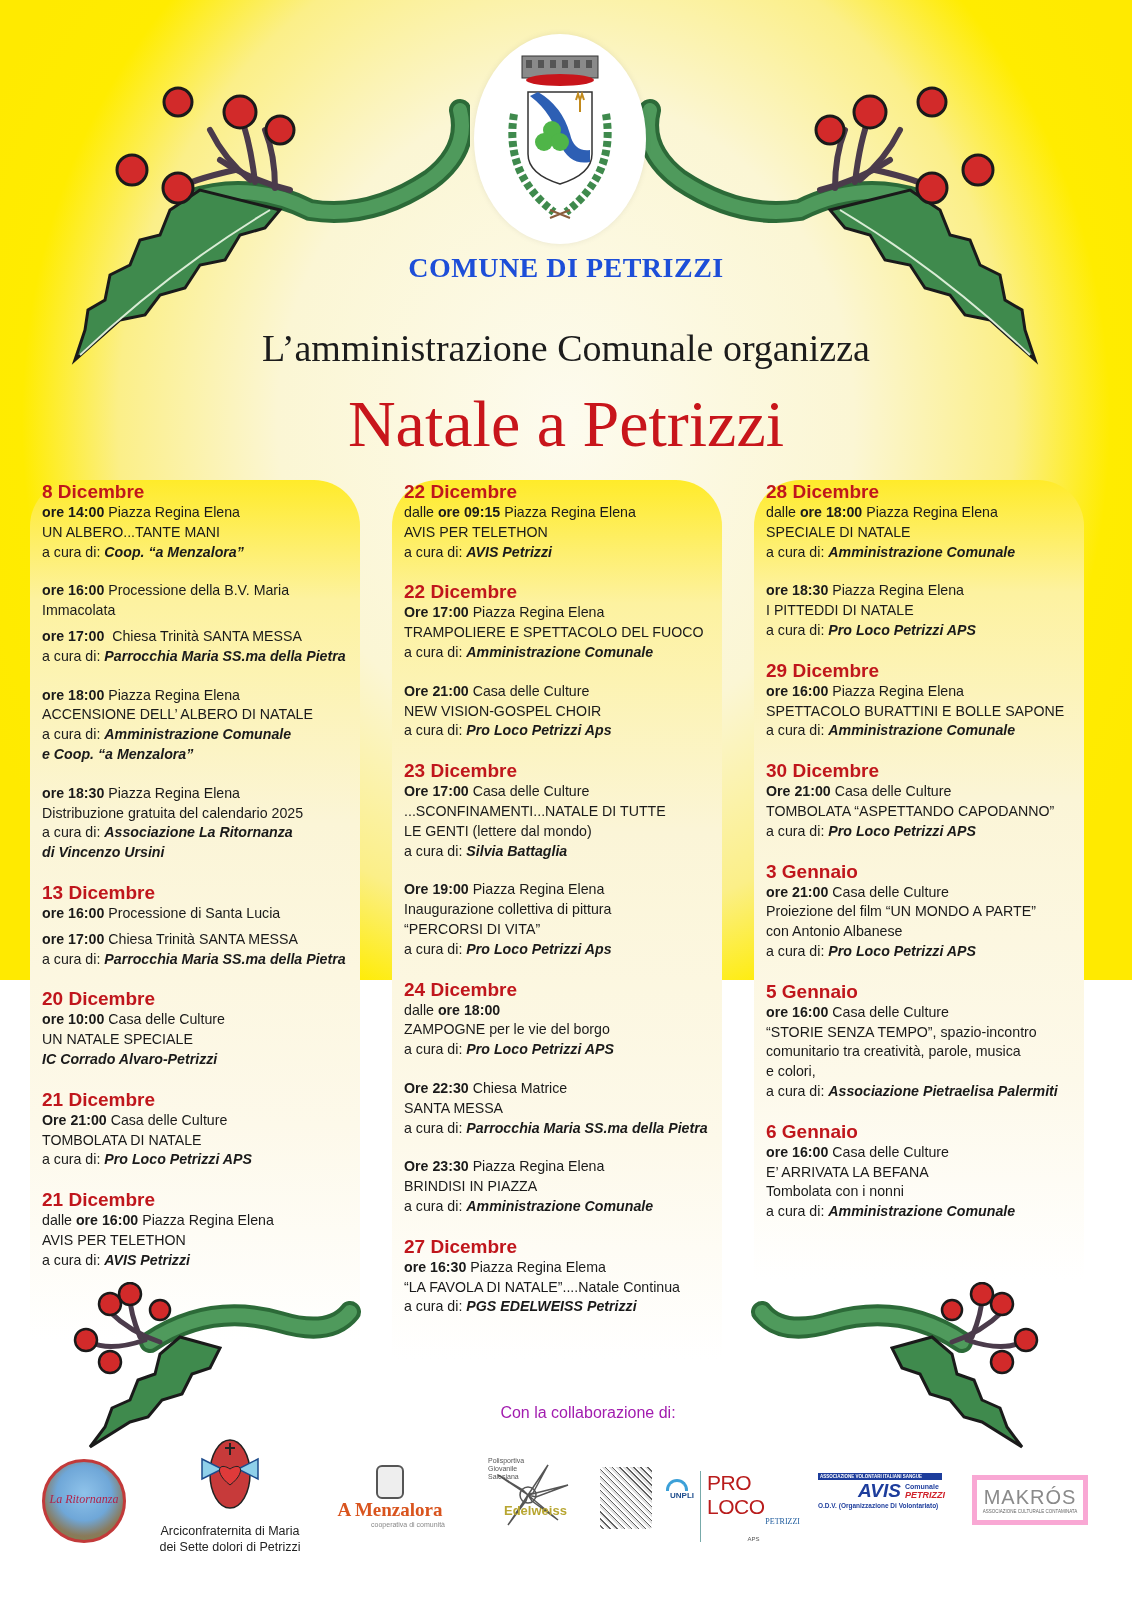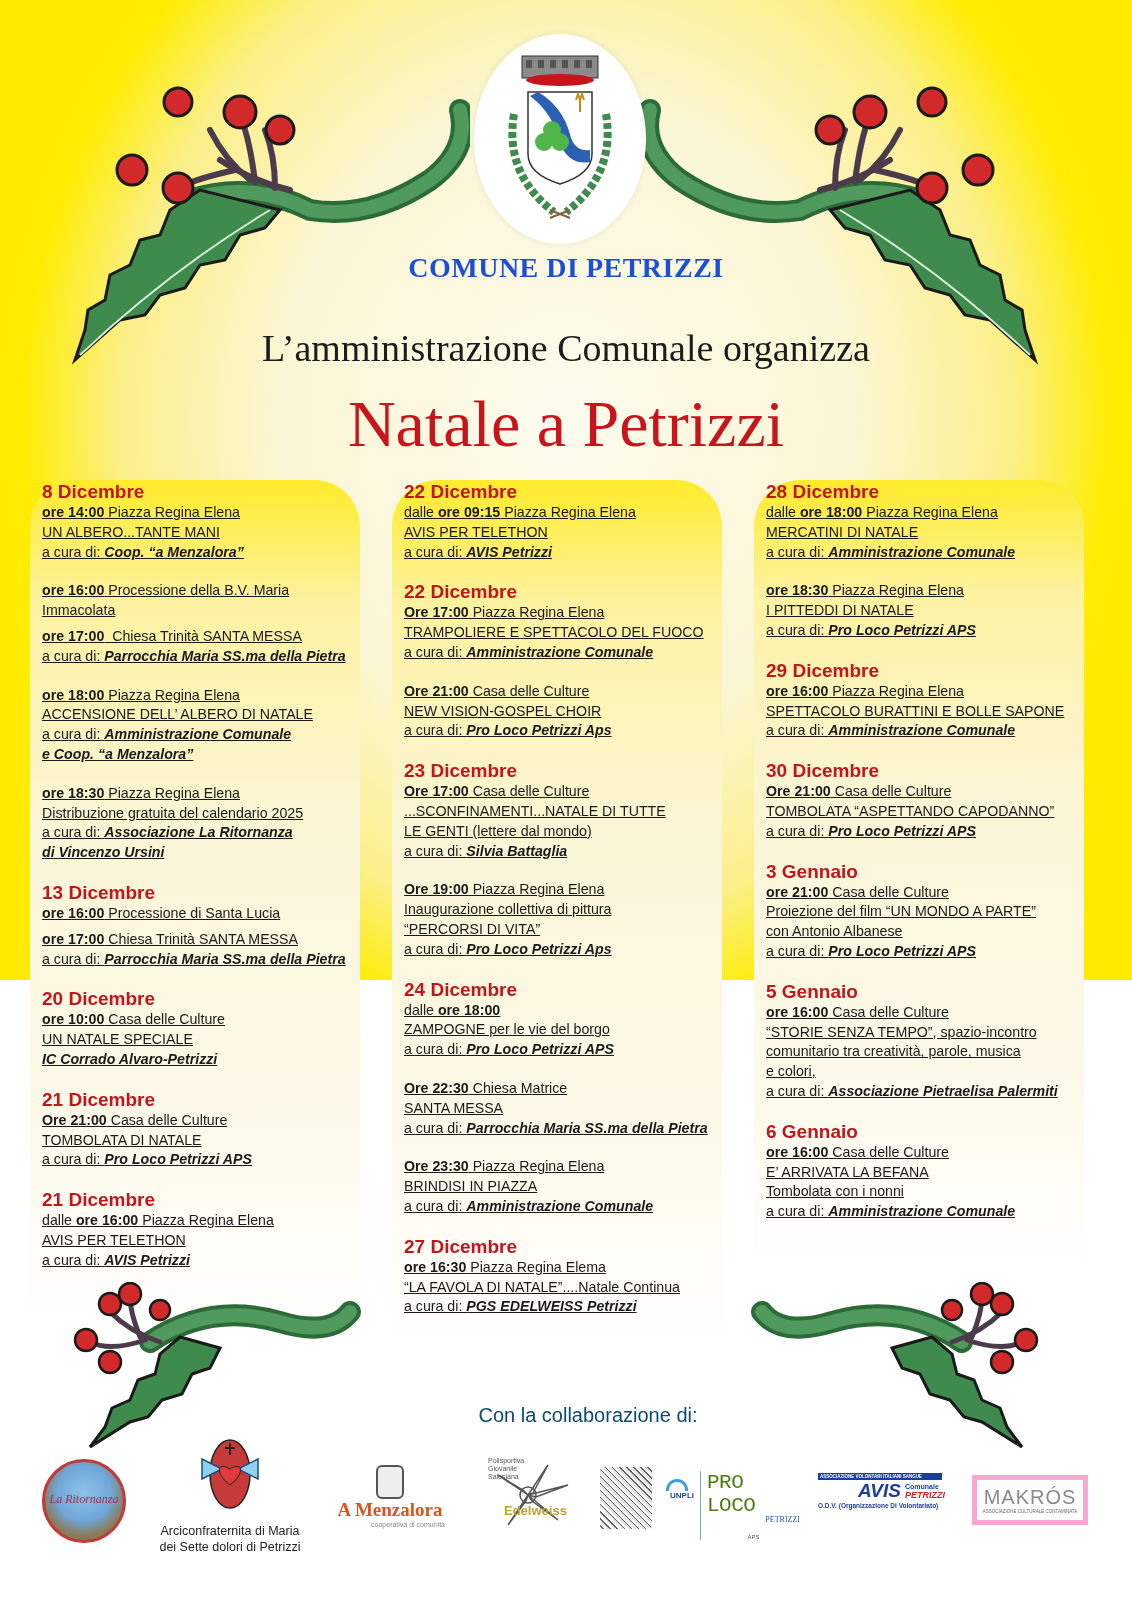--- a/index.html
+++ b/index.html
@@ -47,28 +47,28 @@
   }
   .col-1 { left: 30px; height: 860px; }
   .col-2 { left: 392px; height: 880px; }
   .col-3 { left: 754px; height: 800px; }
   .col-inner { padding-left: 12px; }
   .date {
     font-size: 19px; font-weight: bold; color: #c0161c; line-height: 22px;
     margin-top: 8px;
   }
   .date:first-child { margin-top: 0; }
-  .event { margin-bottom: 19px; text-decoration: underline; }
+  .event { margin-bottom: 19px; }
   .event.tight { margin-bottom: 6px; }
   .line { font-size: 14.2px; line-height: 19.8px; color: #1a1a1a; white-space: nowrap; }
   .b { font-weight: bold; }
   .bi { font-weight: bold; font-style: italic; }
   .collab {
     position: absolute; left: 0; width: 1132px; top: 1404px; text-align: center;
-    font-size: 20px; color: #0c4a6e; padding-left: 44px;
+    font-size: 16px; color: #a21caf; padding-left: 44px;
   }
   .logos { position: absolute; top: 1455px; left: 0; width: 1132px; height: 140px; }
   .logo { position: absolute; }
   .logo-caption { font-size: 12.5px; line-height: 16px; text-align: center; color: #222; }
 </style>
 </head>
 <body>
 
 <div class="bg-top"></div>
 <div class="bg-bottom"></div>
@@ -252,21 +252,21 @@
         <div class="line">“LA FAVOLA DI NATALE”....Natale Continua</div>
         <div class="line"><span>a cura di: </span><span class="bi">PGS EDELWEISS Petrizzi</span></div>
       </div>
     </div>
   </div>
 <div class="col col-3">
     <div class="col-inner">
       <div class="date">28 Dicembre</div>
       <div class="event">
         <div class="line"><span>dalle </span><span class="b">ore 18:00</span><span style="white-space: pre;"> Piazza Regina Elena</span></div>
-        <div class="line">MERCATINI DI NATALE</div>
+        <div class="line">SPECIALE DI NATALE</div>
         <div class="line"><span>a cura di: </span><span class="bi">Amministrazione Comunale</span></div>
       </div>
       <div class="event">
         <div class="line"><span></span><span class="b">ore 18:30</span><span style="white-space: pre;"> Piazza Regina Elena</span></div>
         <div class="line">I PITTEDDI DI NATALE</div>
         <div class="line"><span>a cura di: </span><span class="bi">Pro Loco Petrizzi APS</span></div>
       </div>
       <div class="date">29 Dicembre</div>
       <div class="event">
         <div class="line"><span></span><span class="b">ore 16:00</span><span style="white-space: pre;"> Piazza Regina Elena</span></div>
@@ -375,21 +375,21 @@
       <text x="0" y="24" font-size="7" fill="#555" font-family="Liberation Sans, sans-serif">Salesiana</text>
     </svg>
     <div style="position:absolute;left:16px;top:48px;font-weight:bold;font-size:13px;color:#b8a631;">Edelweiss</div>
   </div>
   <div class="logo" style="left:600px;top:12px;width:52px;height:62px;background:repeating-linear-gradient(45deg,#ddd 0 2px,#444 2px 3px,#fff 3px 5px);border-radius:4px;opacity:0.85;"></div>
   <div class="logo" style="left:660px;top:24px;width:34px;text-align:right;">
     <div style="margin:0 auto;width:22px;height:12px;border-radius:12px 12px 0 0;border:3px solid #3ca0d8;border-bottom:none;"></div>
     <div style="font-size:8px;font-weight:bold;color:#1d4c8c;">UNPLI</div>
   </div>
   <div class="logo" style="left:700px;top:16px;width:100px;border-left:1px solid #7aa;padding-left:6px;">
-    <div style="font-family:Liberation Mono, monospace;font-size:21px;color:#4d7c0f;letter-spacing:-0.5px;">PRO LOCO</div>
+    <div style="font-family:Liberation Sans, sans-serif;font-size:21px;color:#b91c1c;letter-spacing:-0.5px;">PRO LOCO</div>
     <div style="font-family:'Liberation Serif',serif;font-size:8px;color:#1d5a9c;text-align:right;margin-top:-2px;">PETRIZZI</div>
     <div style="font-size:6px;color:#555;text-align:center;margin-top:10px;">APS</div>
   </div>
   <div class="logo" style="left:818px;top:18px;width:124px;">
     <div style="background:#1d3d9c;color:#fff;font-size:4.5px;font-weight:bold;padding:1px 2px;white-space:nowrap;overflow:hidden;">ASSOCIAZIONE VOLONTARI ITALIANI SANGUE</div>
     <div style="display:flex;align-items:center;gap:4px;margin-left:40px;">
       <div style="font-size:19px;font-weight:bold;font-style:italic;color:#1d3d9c;">AVIS</div>
       <div>
         <div style="font-size:7px;font-weight:bold;color:#1d3d9c;">Comunale</div>
         <div style="font-size:9px;font-weight:bold;font-style:italic;color:#d0222a;">PETRIZZI</div>

